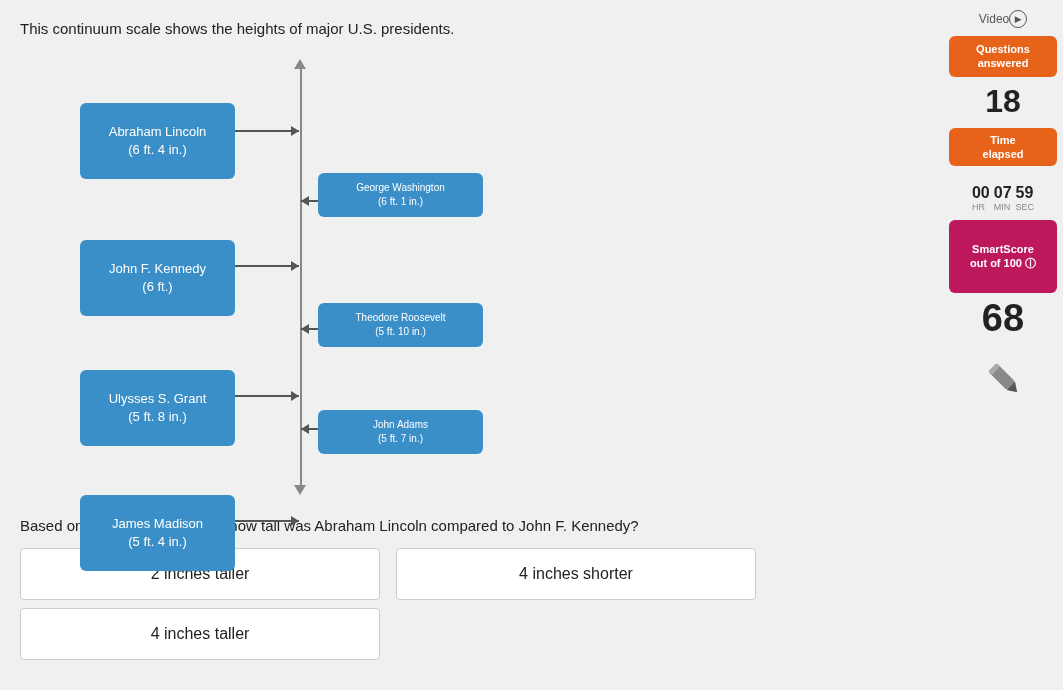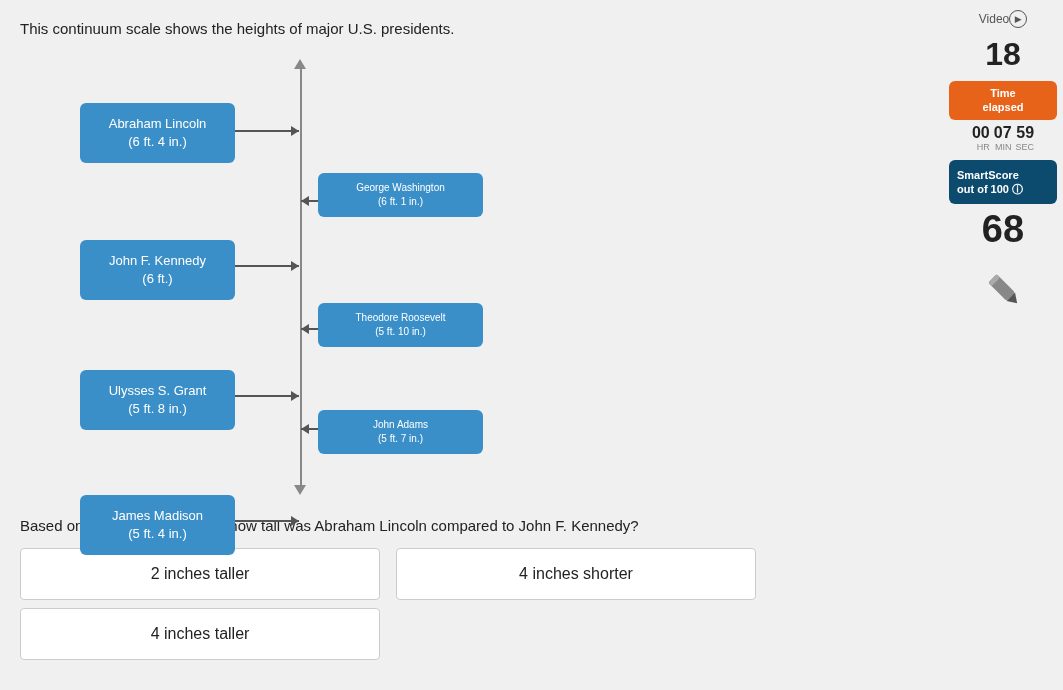--- a/index.html
+++ b/index.html
@@ -31,21 +31,21 @@
       height: 450px;
       margin-left: 10px;
     }
 
     
     .president-box {
       position: absolute;
       background: #3a8fc8;
       color: white;
       border-radius: 6px;
-      padding: 12px 14px;
+      padding: 20px 14px;
       font-size: 13px;
       text-align: center;
       width: 155px;
       line-height: 1.4;
     }
 
     
     .president-box-right {
       position: absolute;
       background: #3a8fc8;
@@ -206,38 +206,39 @@
     }
 
     .time-display {
       display: flex;
       gap: 4px;
       justify-content: center;
       align-items: flex-end;
       margin-bottom: 8px;
     }
     .time-unit {
-      text-align: right;
+      text-align: left;
+      margin-top: 14px;
     }
     .time-value {
       font-size: 16px;
       font-weight: bold;
       color: #222;
     }
     .time-label {
       font-size: 9px;
       color: #888;
     }
 
     .smart-score-box {
-      background: #0c4a6e;
-      color: white;
-      border-radius: 6px;
-      padding: 8px 8px;
-      text-align: left;
+      background: #be185d;
+      color: white;
+      border-radius: 6px;
+      padding: 22px 8px;
+      text-align: center;
       font-size: 11px;
       font-weight: bold;
       width: 100%;
       margin-bottom: 4px;
       line-height: 1.3;
     }
 
     .score-number {
       font-size: 38px;
       font-weight: bold;
@@ -322,20 +323,23 @@
     <button class="answer-btn">4 inches taller</button>
   </div>
 </div>
 
 <div class="sidebar">
   <div class="video-link">
     <span>Video</span>
     <div class="video-icon">▶</div>
   </div>
 
+  <div class="questions-answered-box">
+    <span>Questions<br>answered</span>
+  </div>
 
   <div class="count-number">18</div>
 
   <div class="time-elapsed-box">
     <span>Time<br>elapsed</span>
   </div>
 
   <div class="time-display">
     <div class="time-unit">
       <div class="time-value">00</div>

